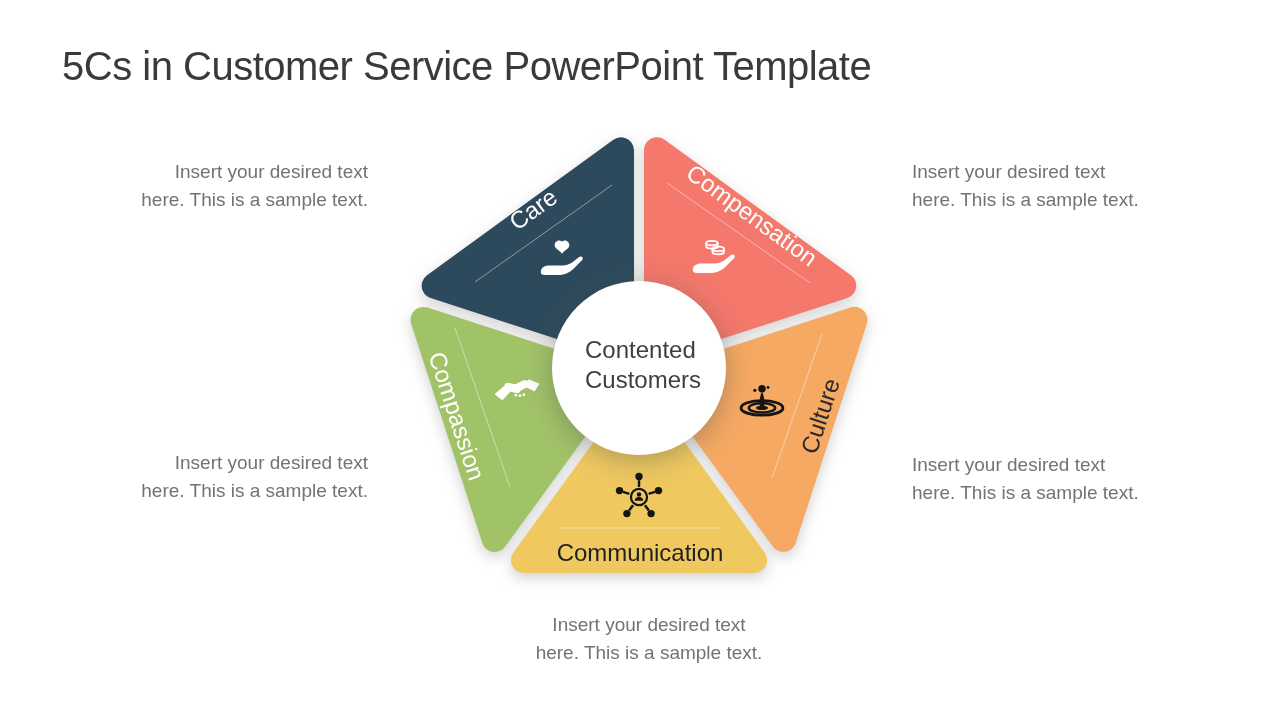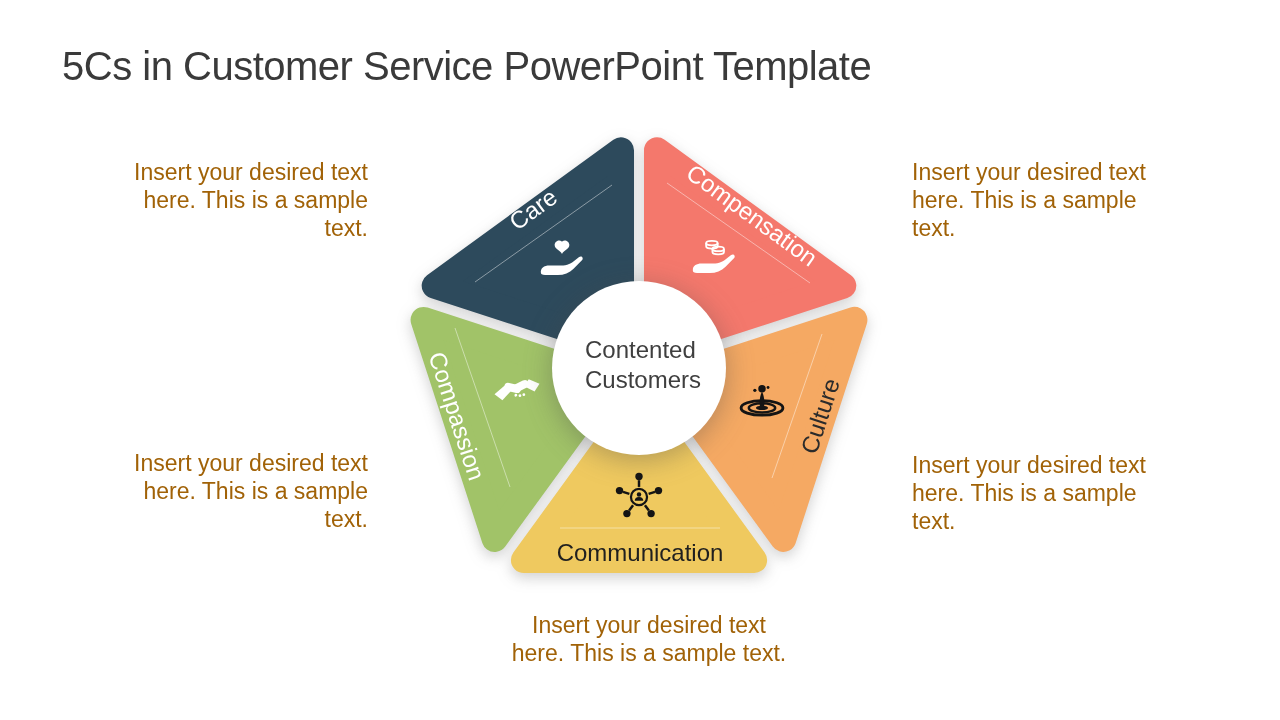--- a/index.html
+++ b/index.html
@@ -6,21 +6,21 @@
   .slide{
     position:relative; width:1280px; height:720px; background:#ffffff;
     font-family:"Liberation Sans","DejaVu Sans",sans-serif; overflow:hidden;
   }
   .slide-title{
     position:absolute; left:62px; top:44px; margin:0;
     font-size:40px; font-weight:400; letter-spacing:-0.5px; color:#3a3a3a;
     white-space:nowrap;
   }
   .ph{
-    position:absolute; font-size:23px; line-height:28px; color:#a16207;
+    position:absolute; font-size:19px; line-height:28px; color:#737373;
   }
   .ph-tl{left:100px; top:158px; width:268px; text-align:right;}
   .ph-tr{left:912px; top:158px; width:272px; text-align:left;}
   .ph-ml{left:100px; top:449px; width:268px; text-align:right;}
   .ph-mr{left:912px; top:451px; width:272px; text-align:left;}
   .ph-bc{left:504px; top:611px; width:290px; text-align:center;}
   .pentagon{
     position:absolute; left:390px; top:112px; width:500px; height:470px;
     overflow:visible;
   }

